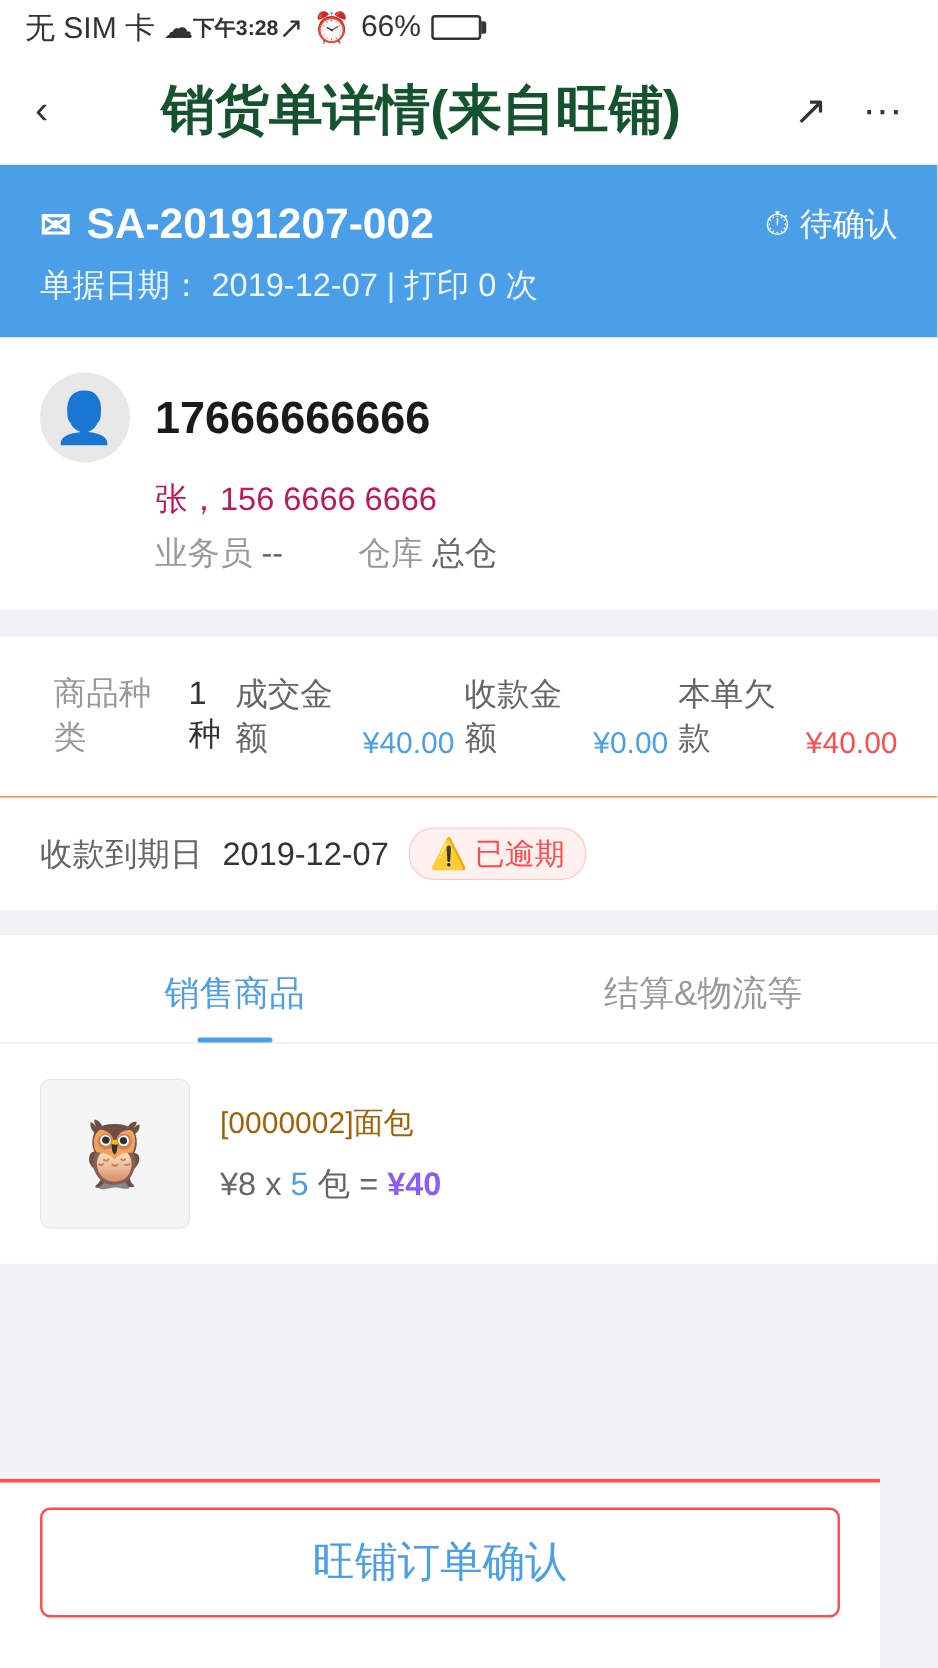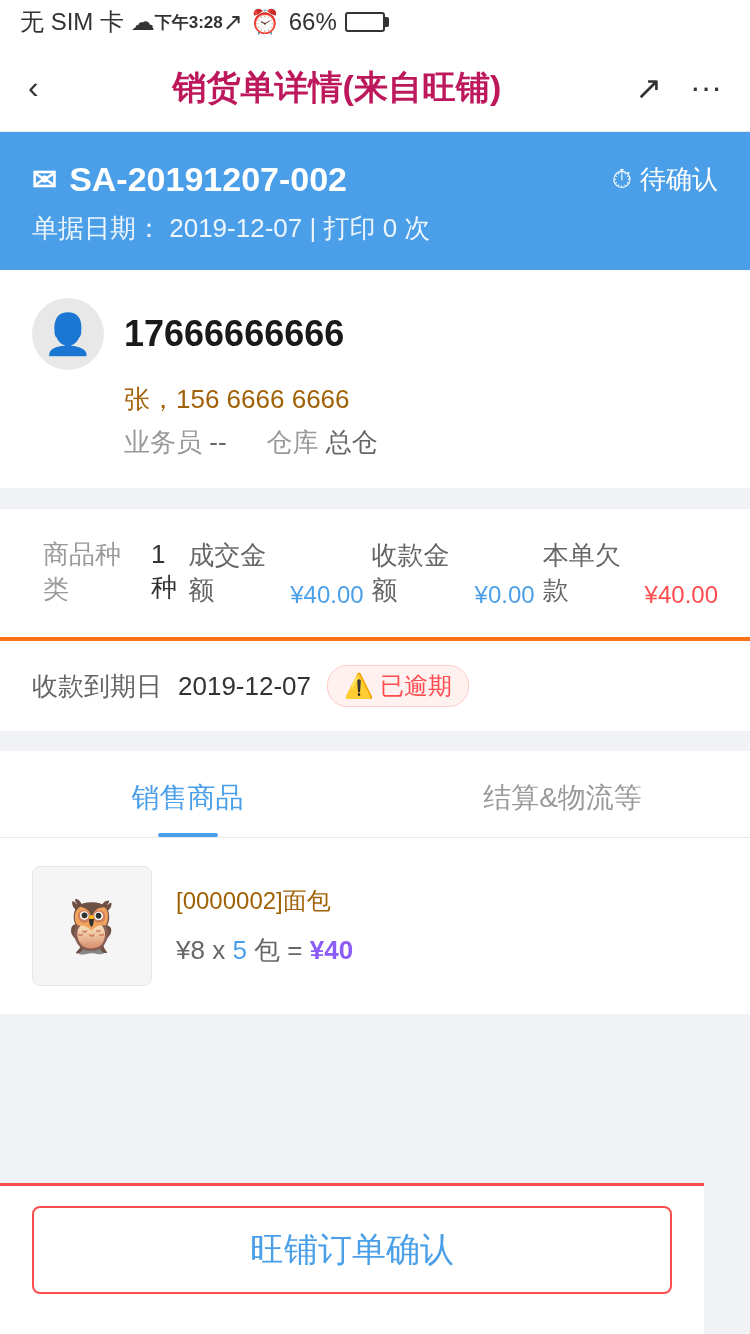--- a/index.html
+++ b/index.html
@@ -71,23 +71,23 @@
       width: 750px;
       height: 88px;
       background: #fff;
       display: flex;
       align-items: center;
       justify-content: space-between;
       padding: 0 28px;
       border-bottom: 1px solid #e8e8e8;
     }
     .nav-title {
-      font-size: 34px;
+      font-size: 43px;
       font-weight: 600;
-      color: #be185d;
+      color: #14532d;
     }
     .nav-right {
       display: flex;
       align-items: center;
       gap: 28px;
     }
     .nav-icon {
       font-size: 32px;
       color: #333;
       cursor: pointer;
@@ -155,29 +155,29 @@
       font-size: 40px;
       color: #aaa;
     }
     .customer-name {
       font-size: 36px;
       font-weight: 600;
       color: #1a1a1a;
     }
     .customer-detail {
       font-size: 26px;
-      color: #a16207;
+      color: #be185d;
       margin-left: 92px;
       margin-bottom: 8px;
     }
     .customer-meta {
       display: flex;
       align-items: flex-start;
       margin-left: 92px;
-      gap: 40px;
+      gap: 60px;
       margin-top: 8px;
     }
     .meta-item {
       font-size: 26px;
       color: #666;
     }
     .meta-label {
       color: #999;
     }
     .divider-line {
@@ -233,21 +233,21 @@
     }
     .amount-value.red {
       color: #ff4d4f;
     }
 
     
     .due-date-section {
       background: #fff;
       padding: 24px 32px;
       margin-top: 0;
-      border-top: 4px solid #f97316;
+      border-top: 1px solid #f97316;
       display: flex;
       align-items: center;
       gap: 16px;
     }
     .due-date-label {
       font-size: 26px;
       color: #666;
     }
     .due-date-value {
       font-size: 26px;

